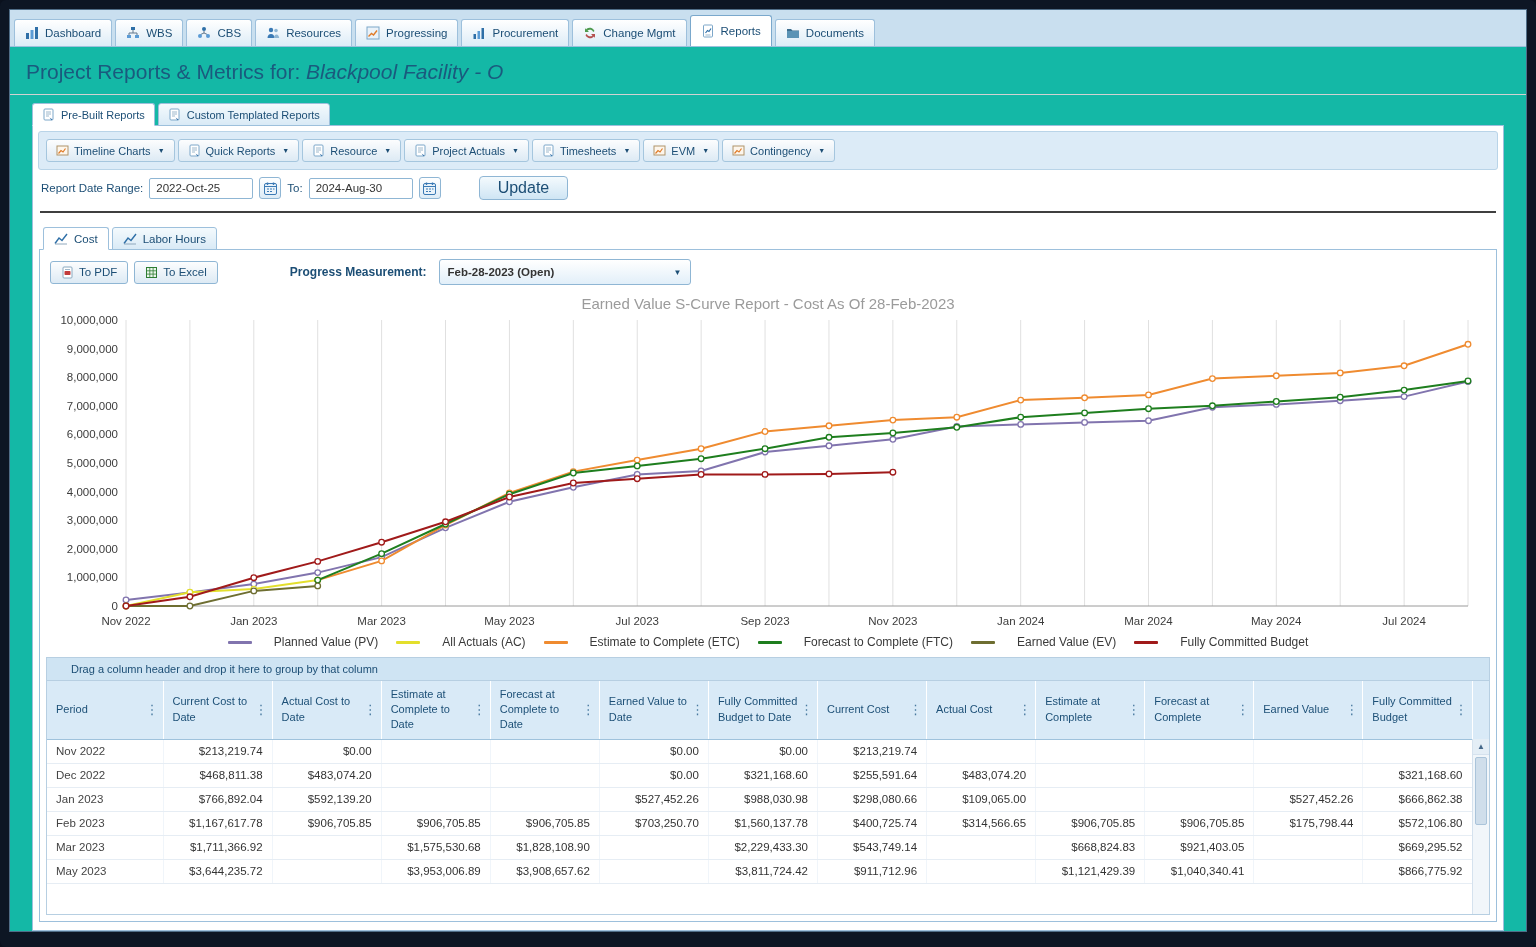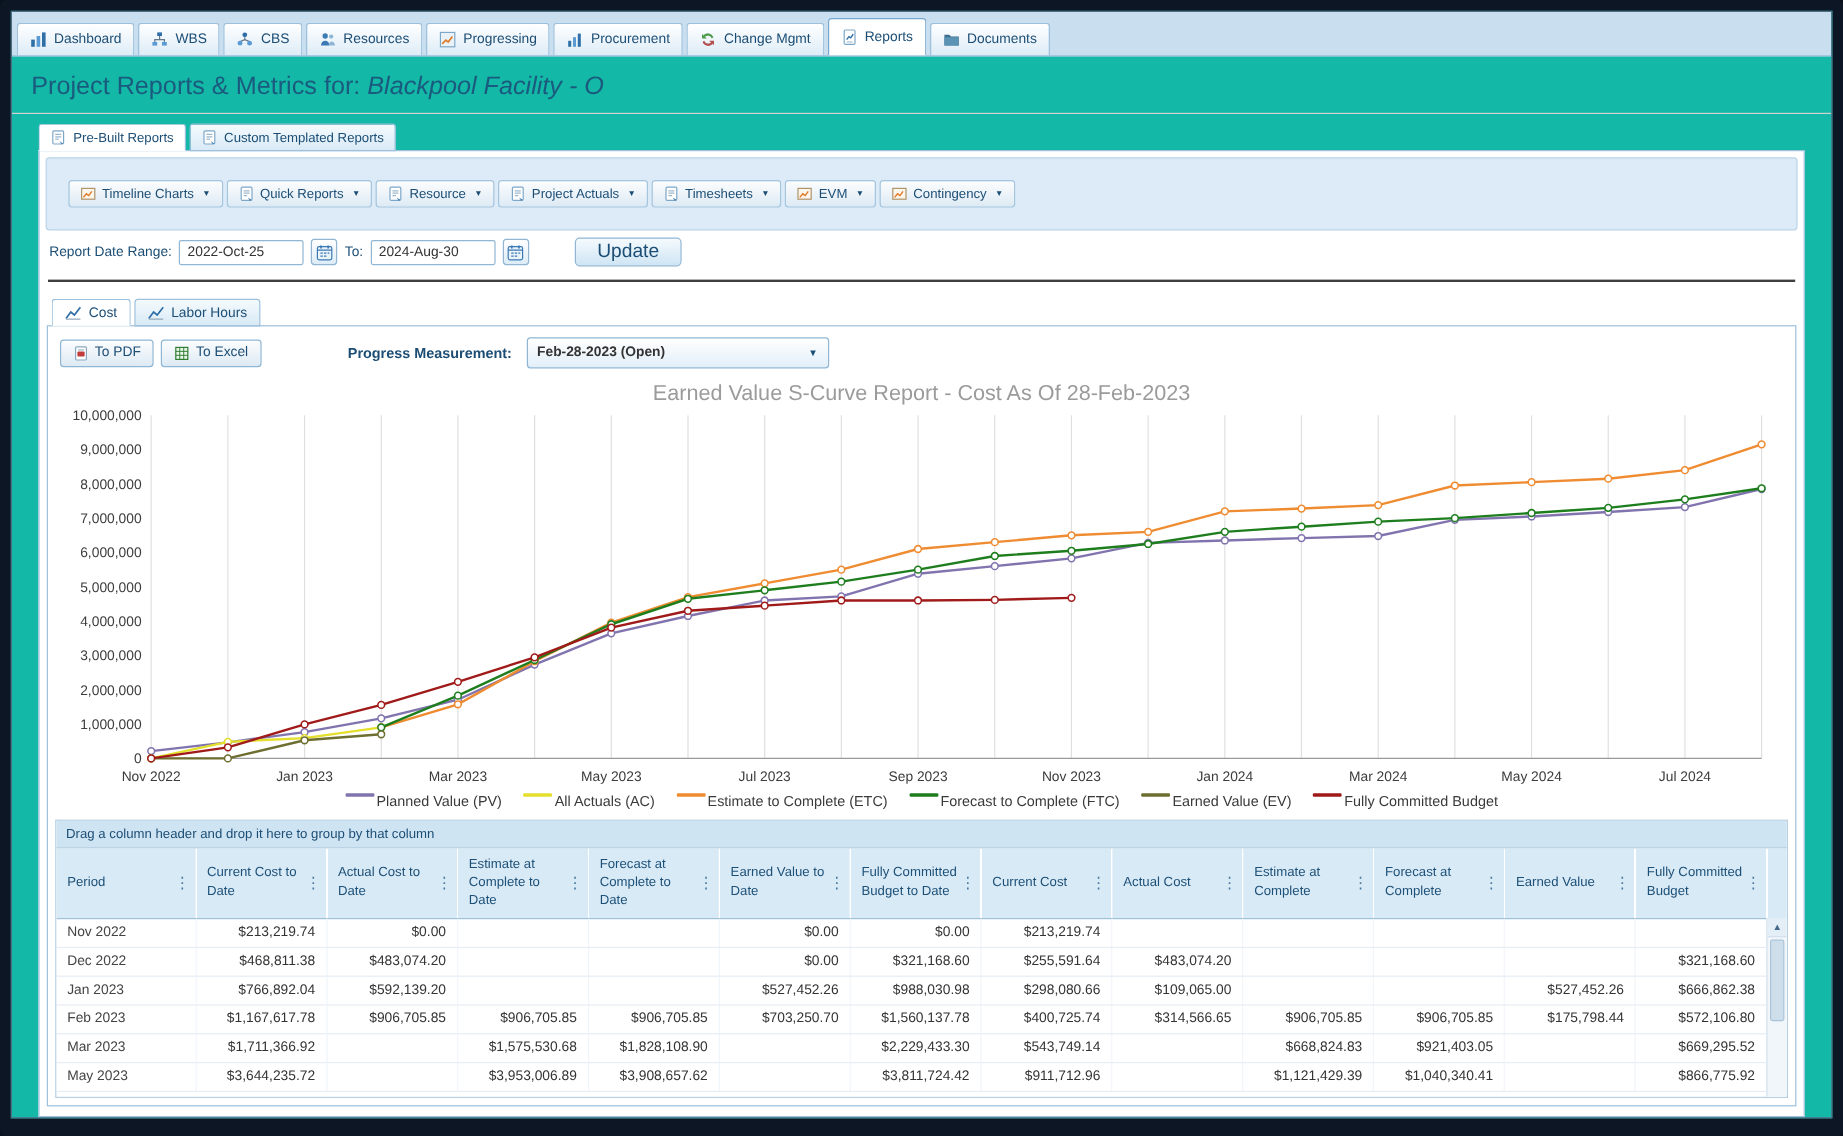--- a/index.html
+++ b/index.html
@@ -73,21 +73,21 @@
     border:1px solid #9dc0dc;
     background:#fff;
     flex:1; min-height:0;
     display:flex; flex-direction:column;
   }
   .menu-bar {
     margin:5px 5px 0;
     border:1px solid #b9d4e8;
     background:#dcebf7;
     border-radius:3px;
-    padding:18px; display:flex; gap:3px;
+    padding:7px; display:flex; gap:3px;
     flex:0 0 auto;
   }
   .menu-item {
     display:flex; align-items:center; gap:5px;
     height:23px; padding:0 9px;
     background:linear-gradient(#fcfdfe,#ddeaf4);
     border:1px solid #a5c6de; border-radius:3px;
     font-size:11px; color:#1c4e75; white-space:nowrap;
   }
   .menu-item .caret { font-size:7px; color:#1c4e75; margin-left:2px; }
@@ -154,42 +154,42 @@
   .pm-label { margin-left:66px; font-weight:bold; font-size:12px; color:#1c4e75; }
   .pm-select {
     margin-left:6px; width:252px; height:26px;
     border:1px solid #8fb6d4; border-radius:3px;
     background:linear-gradient(#ffffff,#e2eff9);
     display:flex; align-items:center; justify-content:space-between;
     padding:0 8px; font-size:11.5px; color:#333;font-weight:bold;
   }
   .dd-caret { font-size:8px; color:#1c4e75; }
   .chart-title {
-    text-align:center; font-size:18px; color:#9b9b9b;
+    text-align:center; font-size:15px; color:#9b9b9b;
     margin:8px 0 0; flex:0 0 auto;
   }
   #chart-svg { display:block; margin:2px auto 0; flex:0 0 auto; }
   .legend {
     display:flex; justify-content:center; align-items:center;
     gap:18px; margin:3px 0 6px; font-size:12px; color:#3a3a3a;
     flex:0 0 auto;
   }
-  .leg-item { display:inline-flex; align-items:flex-start; gap:2px; white-space:nowrap; }
+  .leg-item { display:inline-flex; align-items:center; gap:22px; white-space:nowrap; }
   .leg-swatch { width:24px; height:3px; display:inline-block; border-radius:1px; }
   
   .grid-wrap {
     margin:2px 6px 6px;
     border:1px solid #b7cfe2;
     flex:1; min-height:0;
     display:flex; flex-direction:column;
     overflow:hidden; position:relative;
   }
   .group-hint {
     background:#cfe4f3; color:#1c4e75; font-size:11px;
-    padding:5px 8px; border-bottom:1px solid #b7cfe2;
+    padding:5px 24px; border-bottom:1px solid #b7cfe2;
     flex:0 0 auto;
   }
   .table-zone { position:relative; flex:1; min-height:0; overflow:hidden; }
   table { width:100%; border-collapse:collapse; table-layout:fixed; }
   th {
     background:#d9eaf7; color:#1d5077;
     font-weight:normal; font-size:11px; text-align:left;
     vertical-align:middle;
     height:58px; padding:4px 15px 4px 9px;
     border-right:1px solid #ffffff;

